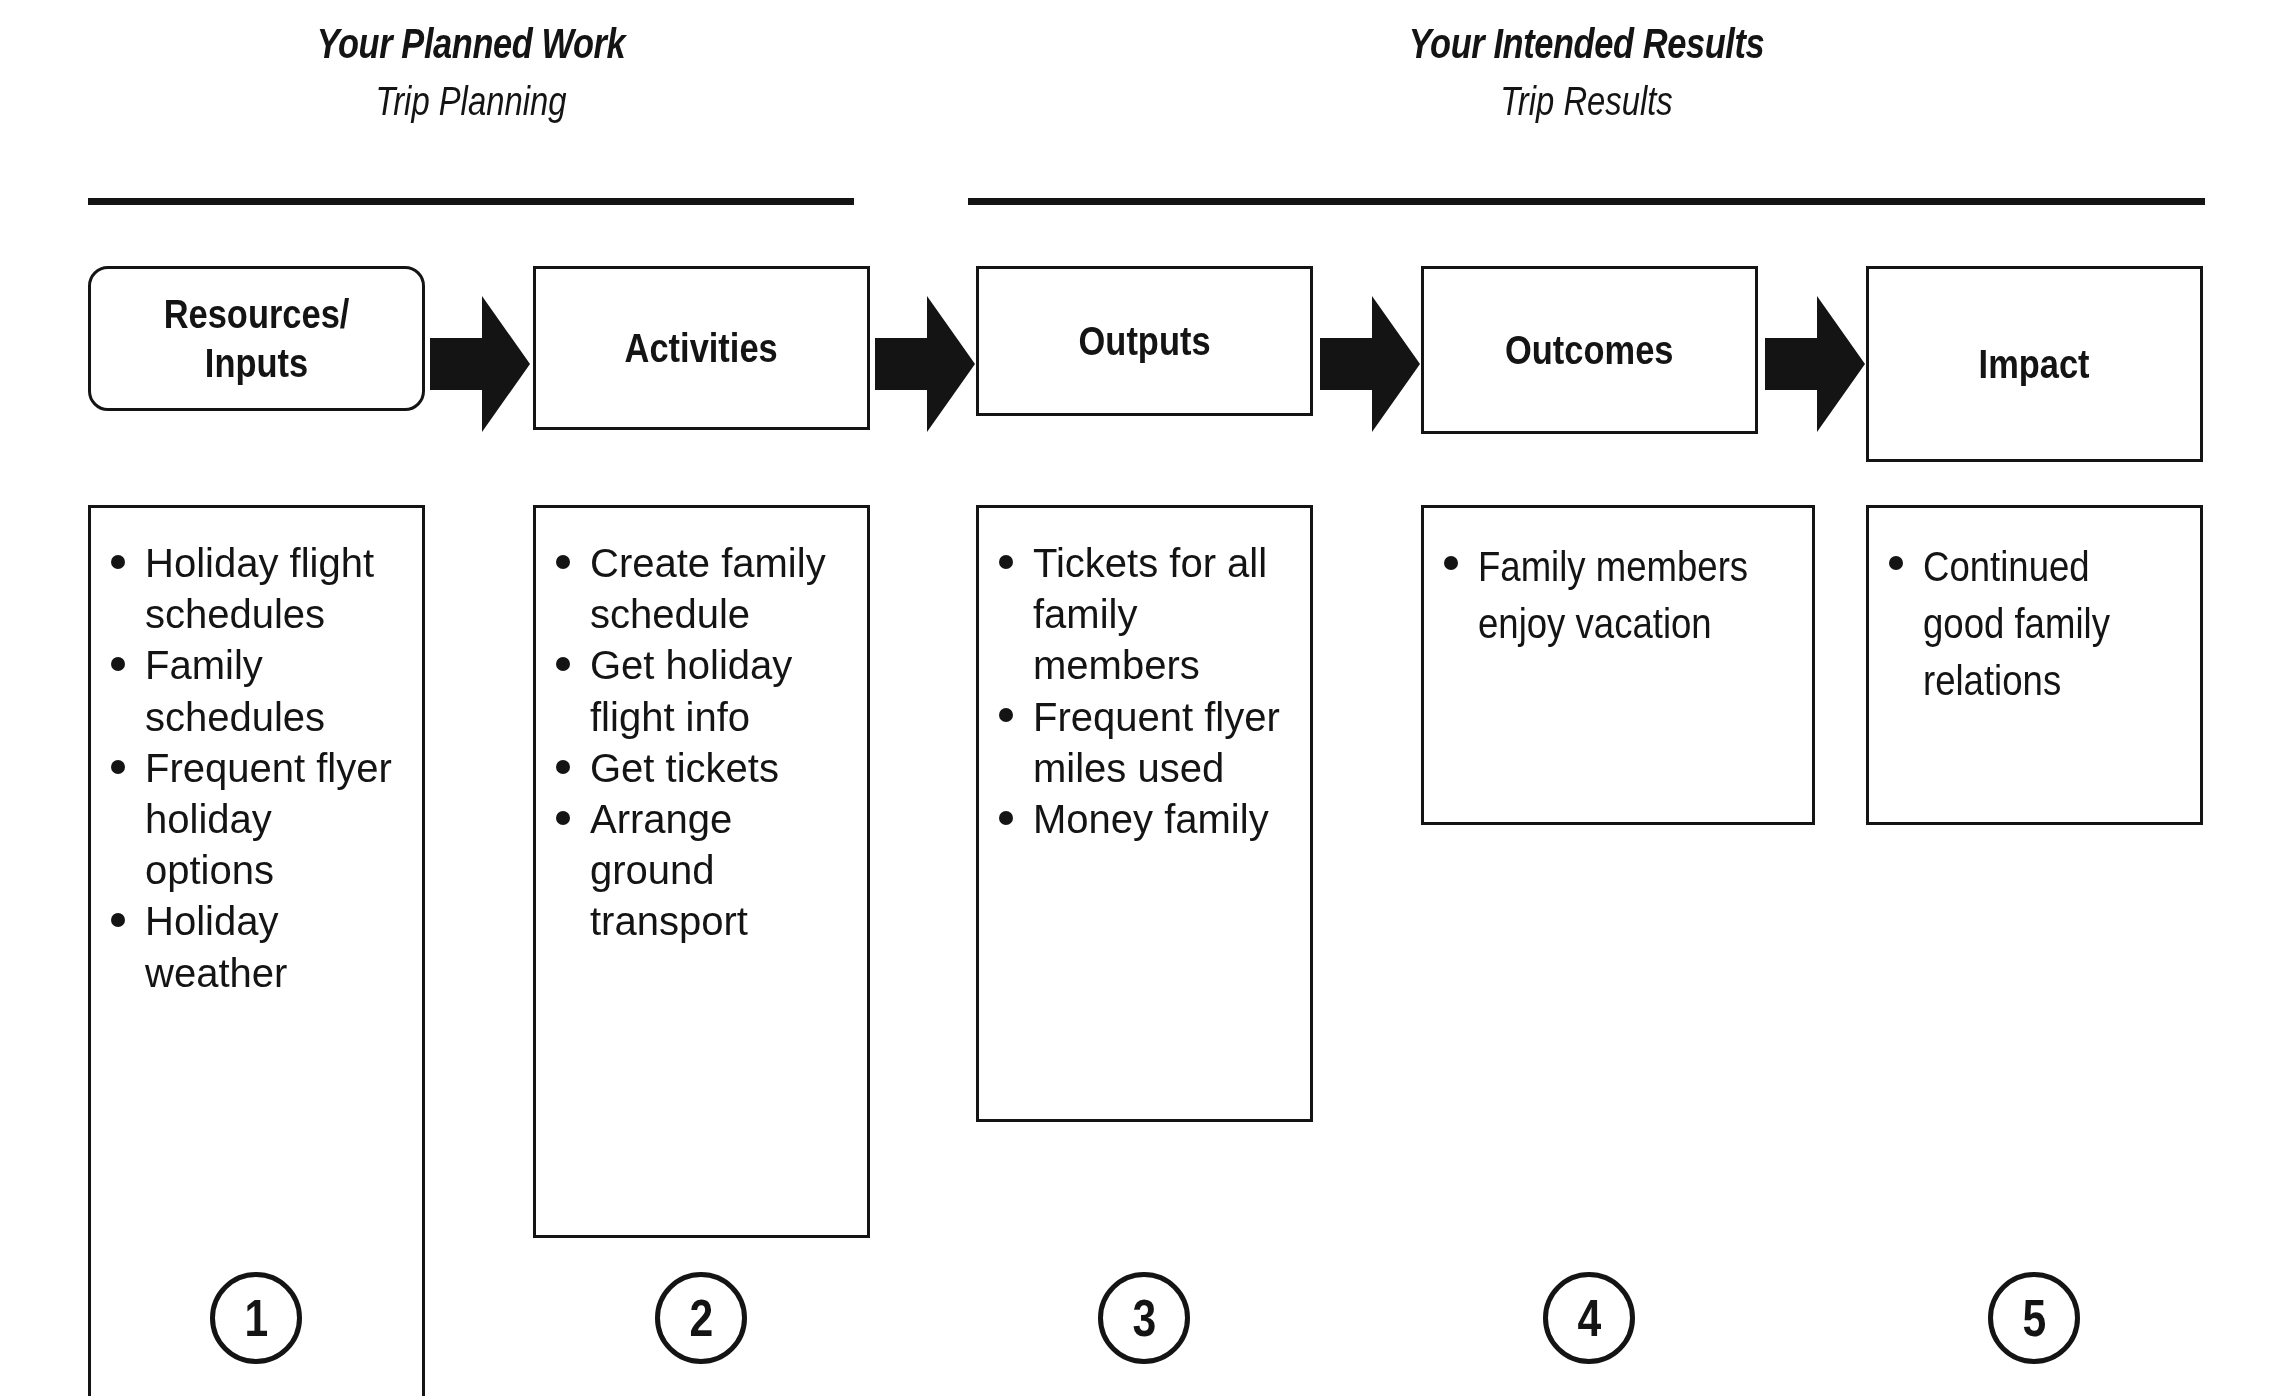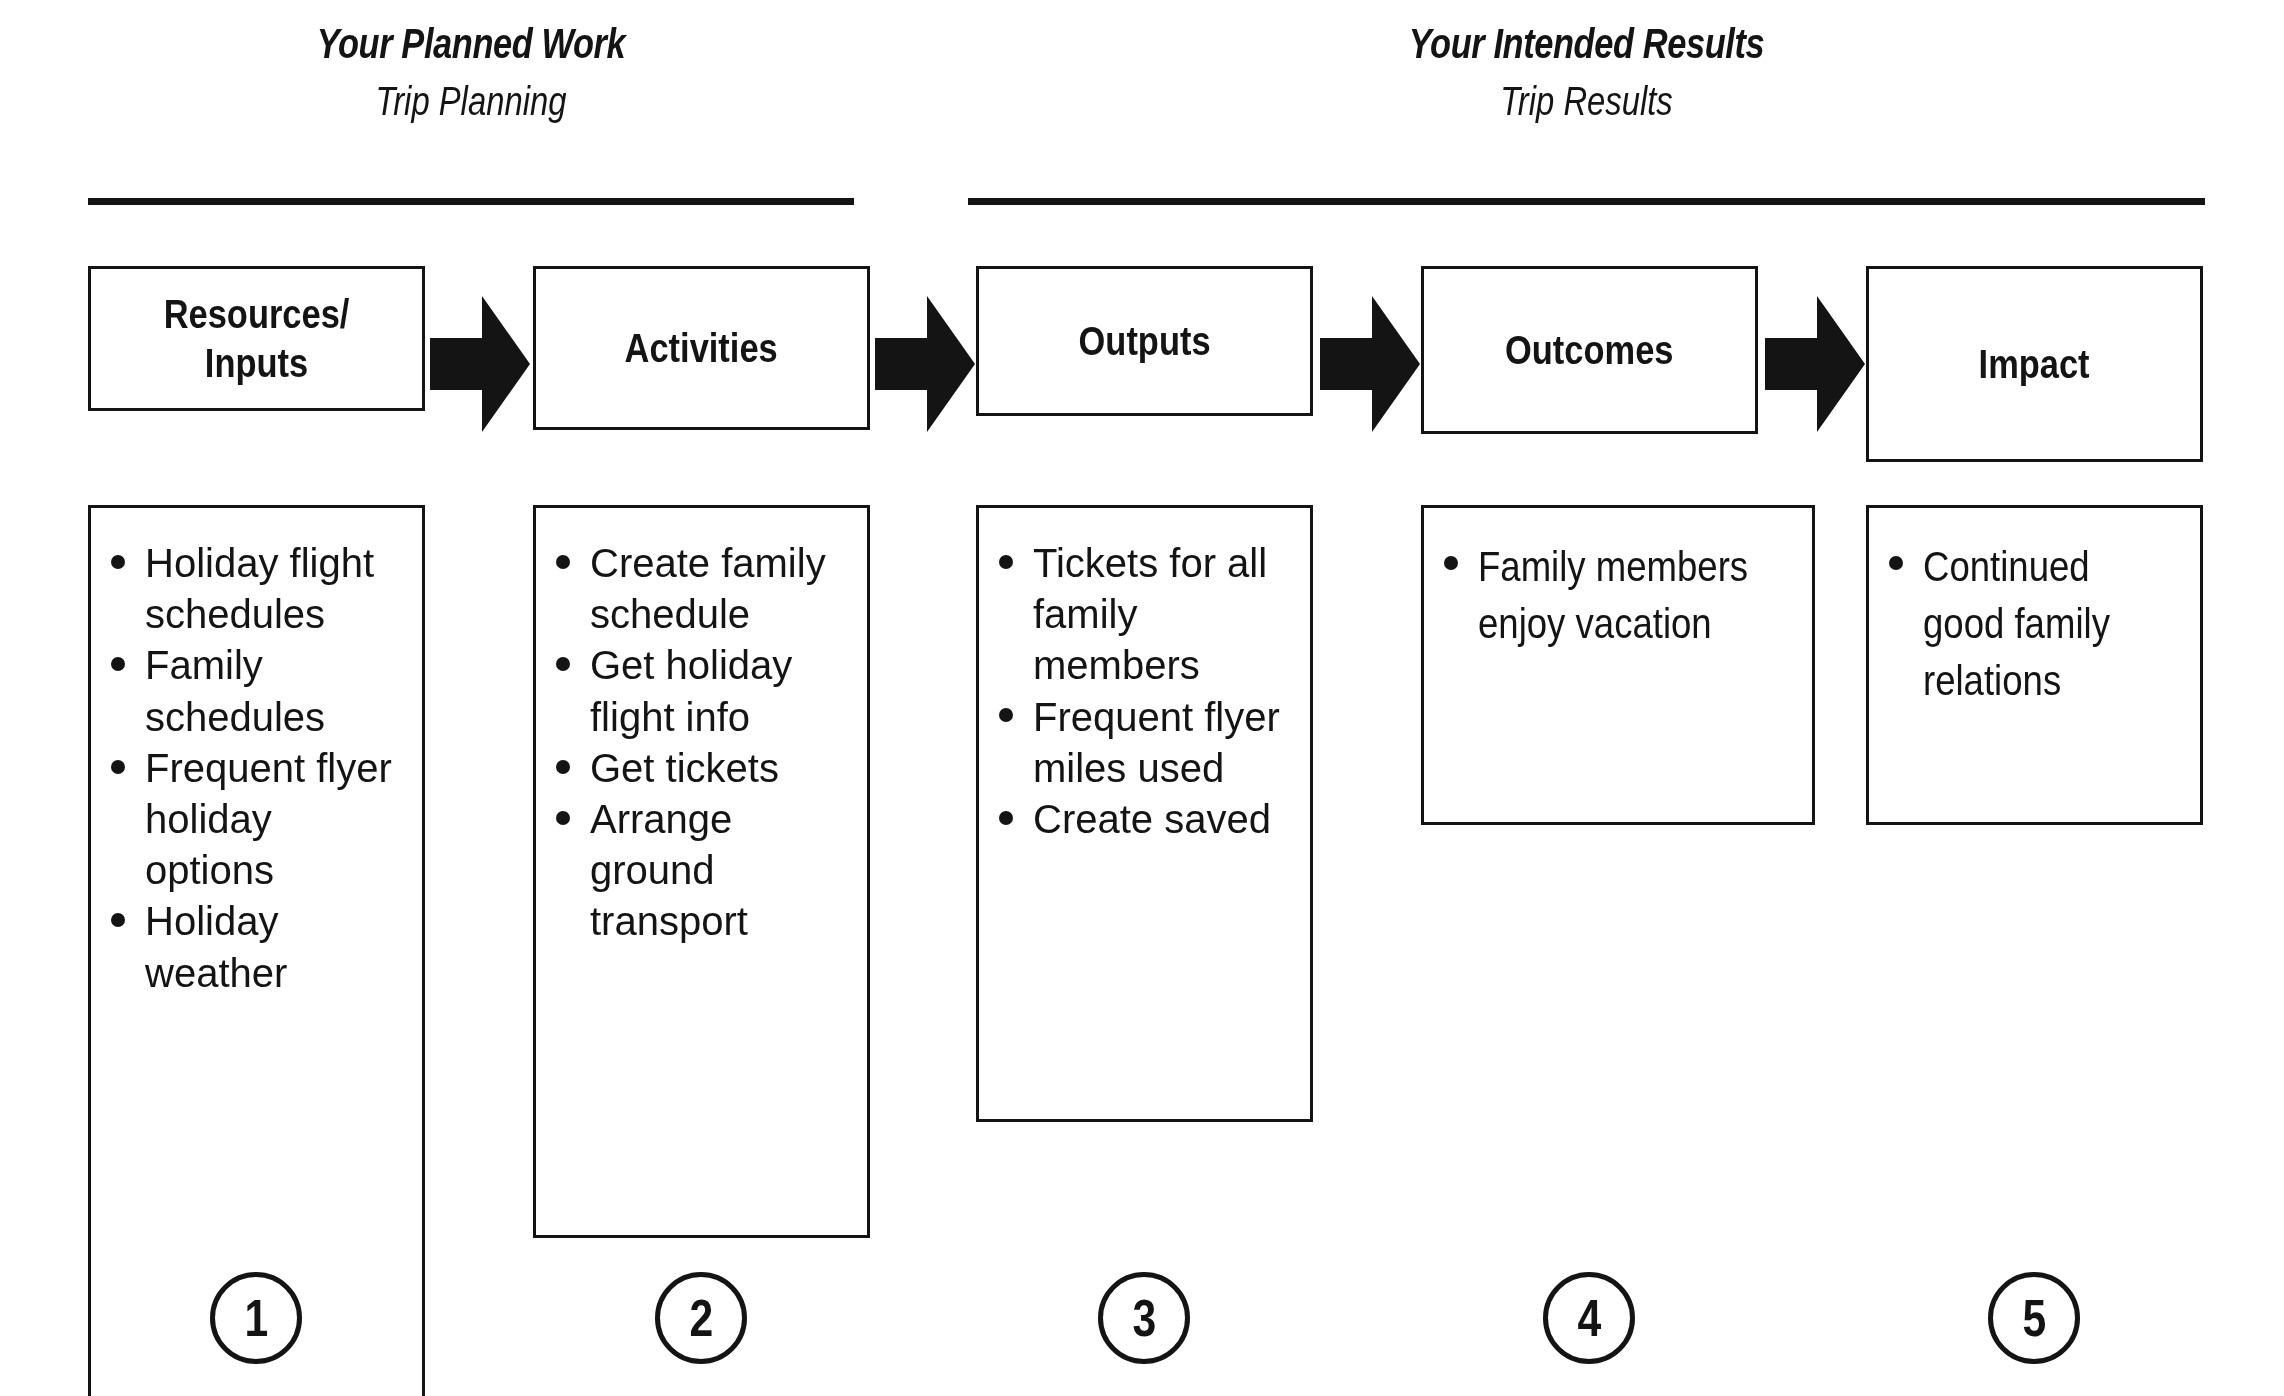--- a/index.html
+++ b/index.html
@@ -154,21 +154,21 @@
 </div>
 
 <div class="section-header" style="left:968px; top:22px; width:1237px;">
   <div class="sh-title">Your Intended Results</div>
   <div class="sh-sub">Trip Results</div>
 </div>
 
 <div class="rule" style="left:88px;  top:198px; width:766px;"></div>
 <div class="rule" style="left:968px; top:198px; width:1237px;"></div>
 
-<div class="stage-box" style="left:88px; top:266px; width:337px; height:145px;">
+<div class="stage-box" style="left:88px; top:266px; width:337px; height:145px;border-radius:20px;">
   <div class="stage-label">Resources/
 Inputs</div>
 </div>
 <div class="stage-box" style="left:533px; top:266px; width:337px; height:164px;">
   <div class="stage-label">Activities</div>
 </div>
 <div class="stage-box" style="left:976px; top:266px; width:337px; height:150px;">
   <div class="stage-label">Outputs</div>
 </div>
 <div class="stage-box" style="left:1421px; top:266px; width:337px; height:168px;">
@@ -214,21 +214,21 @@
     <li><span class="bullet"></span><span class="label">Get holiday flight info</span></li>
     <li><span class="bullet"></span><span class="label">Get tickets</span></li>
     <li><span class="bullet"></span><span class="label">Arrange ground transport</span></li>
   </ul>
 </div>
 
 <div class="list-box" style="left:976px; top:505px; width:337px; height:617px;">
   <ul>
     <li><span class="bullet"></span><span class="label">Tickets for all family members</span></li>
     <li><span class="bullet"></span><span class="label">Frequent flyer miles used</span></li>
-    <li><span class="bullet"></span><span class="label">Create saved</span></li>
+    <li><span class="bullet"></span><span class="label">Money family</span></li>
   </ul>
 </div>
 
 <div class="list-box narrow" style="left:1421px; top:505px; width:394px; height:320px;">
   <ul>
     <li><span class="bullet"></span><span class="label">Family members enjoy vacation</span></li>
   </ul>
 </div>
 
 <div class="list-box narrow" style="left:1866px; top:505px; width:337px; height:320px;">

